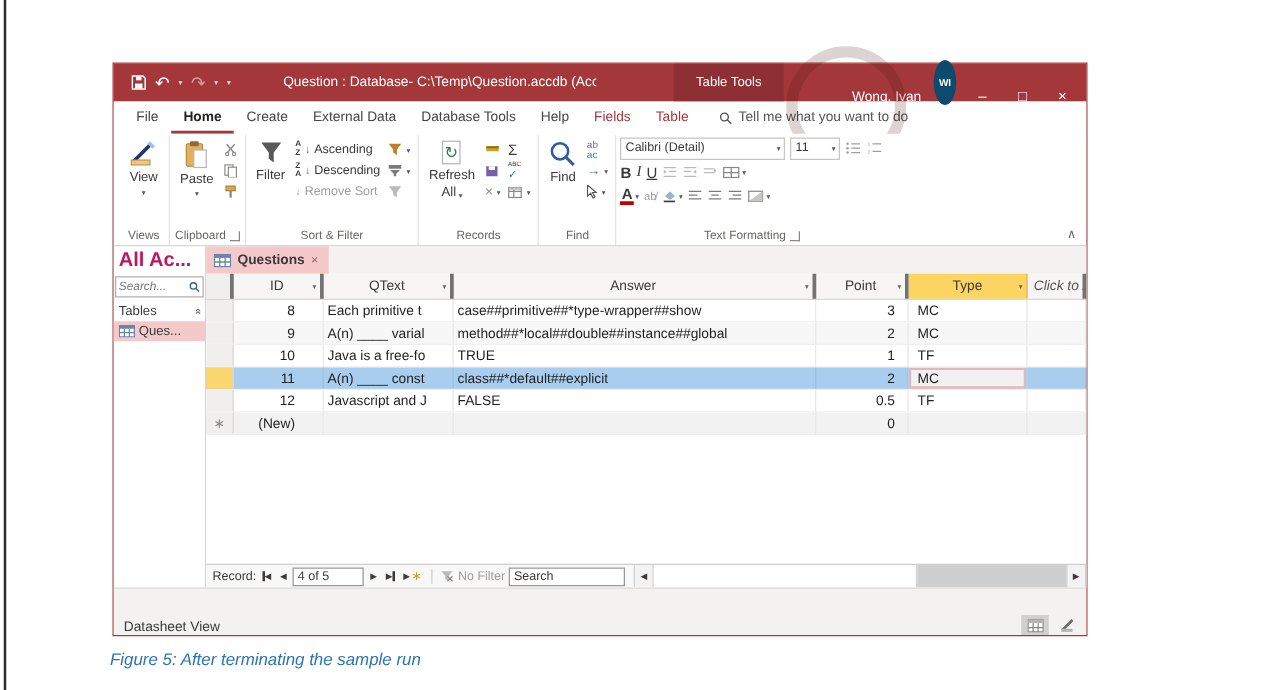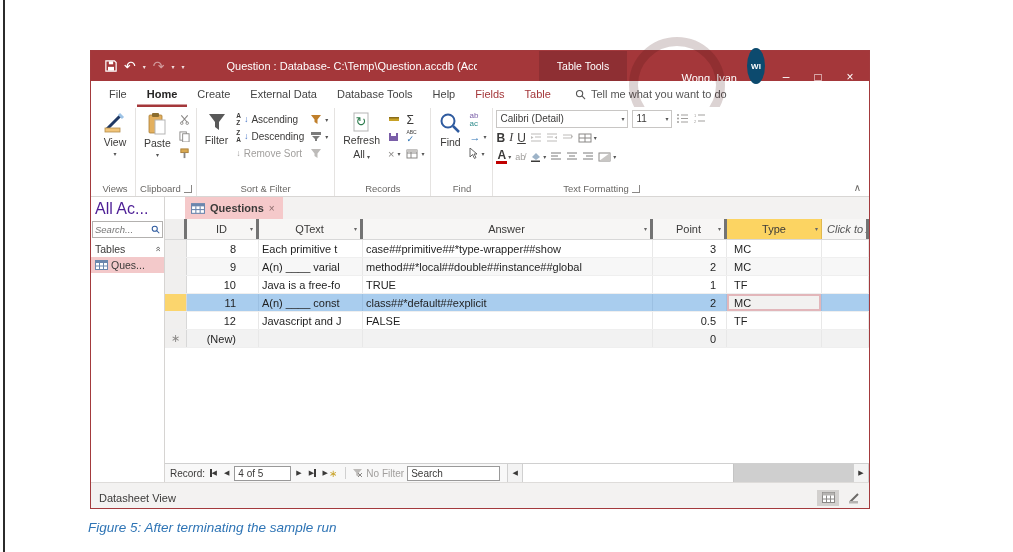--- a/index.html
+++ b/index.html
@@ -55,32 +55,32 @@
   .tfrow{display:flex;align-items:center;gap:4px;height:19px;}
   .bold-b{font-weight:bold;font-size:12px;}
   .ital-i{font-style:italic;font-family:"Liberation Serif",serif;font-size:12px;}
   .und-u{text-decoration:underline;font-size:12px;}
   .fontA{font-weight:bold;font-size:12px;line-height:1;border-bottom:3px solid #c00000;padding:0 1px;}
   .ribbon-collapse{position:absolute;right:8px;bottom:3px;color:#696764;font-size:10px;}
 
   
   .main{flex:1;display:flex;min-height:0;}
   .navpane{width:73px;flex:0 0 73px;border-right:1px solid #d6d4d2;display:flex;flex-direction:column;background:#fff;}
-  .np-title{font-size:16px;color:#4c1d95;padding:3px 4px 2px;white-space:nowrap;overflow:hidden;}
+  .np-title{font-size:16px;color:#be185d;padding:3px 4px 2px;white-space:nowrap;overflow:hidden;font-weight:bold;}
   .np-search{margin:1px 1px;border:1px solid #b3b1af;height:15px;display:flex;align-items:center;
              padding:0 2px;background:#fff;}
   .np-search .ph{font-size:9.5px;font-style:italic;color:#777;flex:1;overflow:hidden;white-space:nowrap;}
   .np-group{display:flex;align-items:center;justify-content:space-between;font-size:10.5px;color:#3b3a39;
             padding:4px 4px 2px;}
   .np-chev{display:inline-block;transform:rotate(-90deg);font-size:9px;color:#555;}
   .np-item{display:flex;align-items:center;gap:3px;background:#f3c9ca;padding:2px 2px 2px 4px;
            font-size:10.5px;white-space:nowrap;overflow:hidden;}
 
   .content{flex:1;display:flex;flex-direction:column;min-width:0;background:#fff;}
-  .tabstrip{height:22px;flex:0 0 22px;background:#f3f2f1;display:flex;align-items:flex-end;margin-left:20px;}
+  .tabstrip{height:22px;flex:0 0 22px;background:#f3f2f1;display:flex;align-items:flex-end;}
   .objtab{height:22px;background:#f5c9ca;display:flex;align-items:center;gap:5px;padding:0 8px 0 6px;
           font-weight:bold;color:#3b3a39;}
   .objtab .close{font-weight:normal;color:#8a6b6b;font-size:10px;}
 
   
   .dshead{height:20px;flex:0 0 20px;display:flex;background:#f7f6f5;border-bottom:1px solid #d8d8d8;}
   .hcell{position:relative;display:flex;align-items:center;justify-content:center;box-sizing:border-box;
          border-right:3px solid #737373;color:#3b3a39;overflow:hidden;white-space:nowrap;}
   .hcell .hc{position:absolute;right:3px;top:6px;font-size:6px;color:#666;}
   .h-sel{width:22px;flex:0 0 22px;background:#f0efee;}
@@ -125,21 +125,21 @@
   .rn-search{border:1px solid #999;background:#fff;width:88px;height:13px;display:flex;align-items:center;
              padding-left:3px;color:#3b3a39;}
   .hscroll{flex:1;display:flex;align-items:center;height:100%;margin-left:4px;}
   .hs-arrow{width:14px;height:100%;display:flex;align-items:center;justify-content:center;font-size:7px;
             color:#3b3a39;border-left:1px solid #d0d0d0;border-right:1px solid #d0d0d0;background:#f3f3f3;}
   .hs-thumb{width:210px;height:100%;background:#fff;border-right:1px solid #c4c4c4;}
   .hs-track{flex:1;height:100%;background:#cfcfcf;}
 
   
   .statusbar{height:21px;flex:0 0 21px;background:#f3f2f1;border-top:1px solid #dedcda;display:flex;
-             align-items:center;padding:4px 4px 0 8px;color:#3b3a39;font-size:11px;gap:27px;}
+             align-items:flex-end;padding:16px 4px 0 8px;color:#3b3a39;font-size:11px;gap:27px;}
   .sb-right{margin-left:auto;display:flex;gap:4px;}
   .sb-ic{width:22px;height:16px;display:flex;align-items:center;justify-content:center;}
   .sb-ic.active{background:#d2d0ce;}
 
   .caption{position:absolute;left:88px;top:520px;color:#2e74b5;font-style:italic;font-size:13.5px;}
 
   svg{display:block;}
 </style>
 </head>
 <body>

